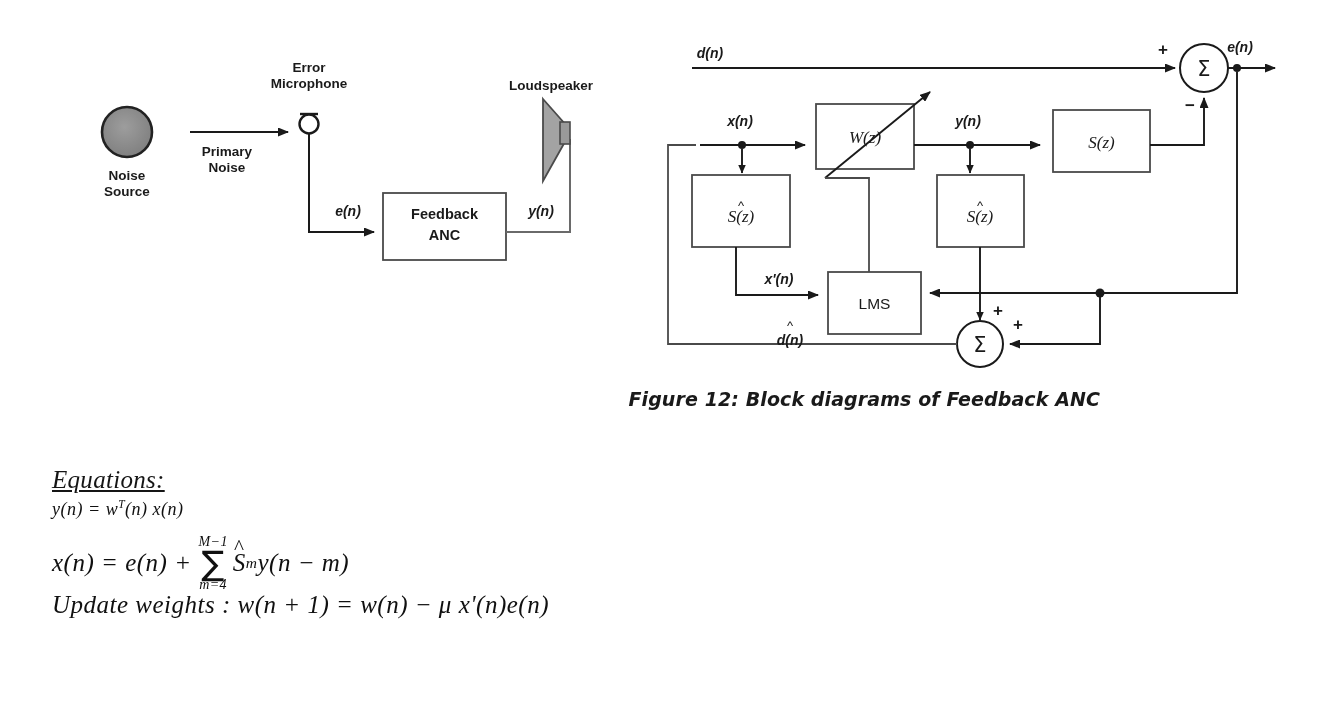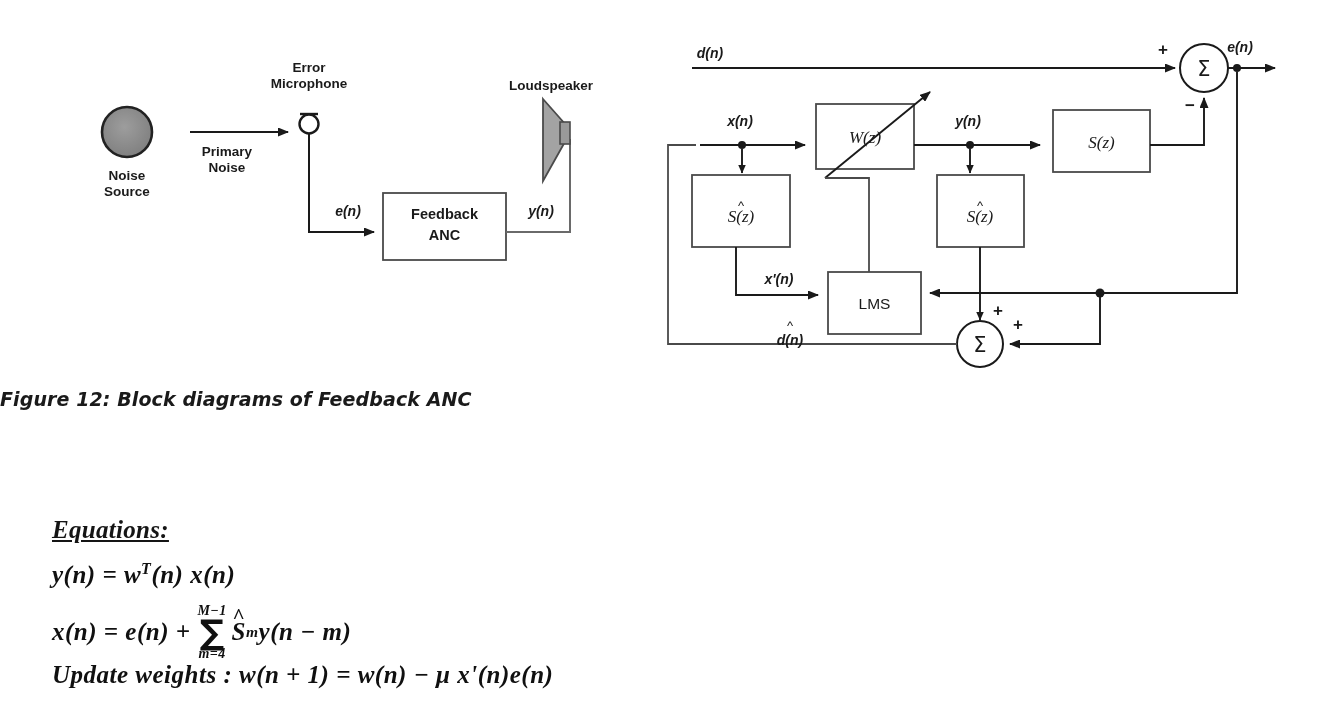--- a/index.html
+++ b/index.html
@@ -21,52 +21,51 @@
     width: 1336px;
     height: 370px;
   }
   svg { display: block; }
 
   .caption {
     position: absolute;
     left: 0;
     top: 388px;
     width: 1100px;
-    text-align: left;
+    text-align: right;
     font-family: "DejaVu Sans", sans-serif;
     font-style: italic;
     font-weight: bold;
     font-size: 19px;
     color: #1a1a1a;
     letter-spacing: 0.1px;
   }
 
   .equations {
     position: absolute;
     left: 52px;
-    top: 516px;
+    top: 466px;
     width: 900px;
-    font-weight: bold;
   }
   .eq-title {
     font-family: "Liberation Serif", serif;
     font-style: italic;
     font-size: 25px;
     text-decoration: underline;
     color: #151515;
     letter-spacing: 0.3px;
     margin-bottom: 2px;
   }
   .eq-line {
     font-family: "Liberation Serif", serif;
     font-style: italic;
     color: #101010;
     white-space: nowrap;
   }
-  .eq1 { font-size: 25px; margin-top: 16px; letter-spacing: 0.5px; }
+  .eq1 { font-size: 18px; margin-top: 4px; letter-spacing: 0.5px; }
   .eq2 {
     font-size: 25px;
     margin-top: 14px;
     display: flex;
     align-items: center;
     letter-spacing: 0.5px;
   }
   .eq3 { font-size: 25px; margin-top: 0; letter-spacing: 0.5px; }
 
   .sum-stack {

